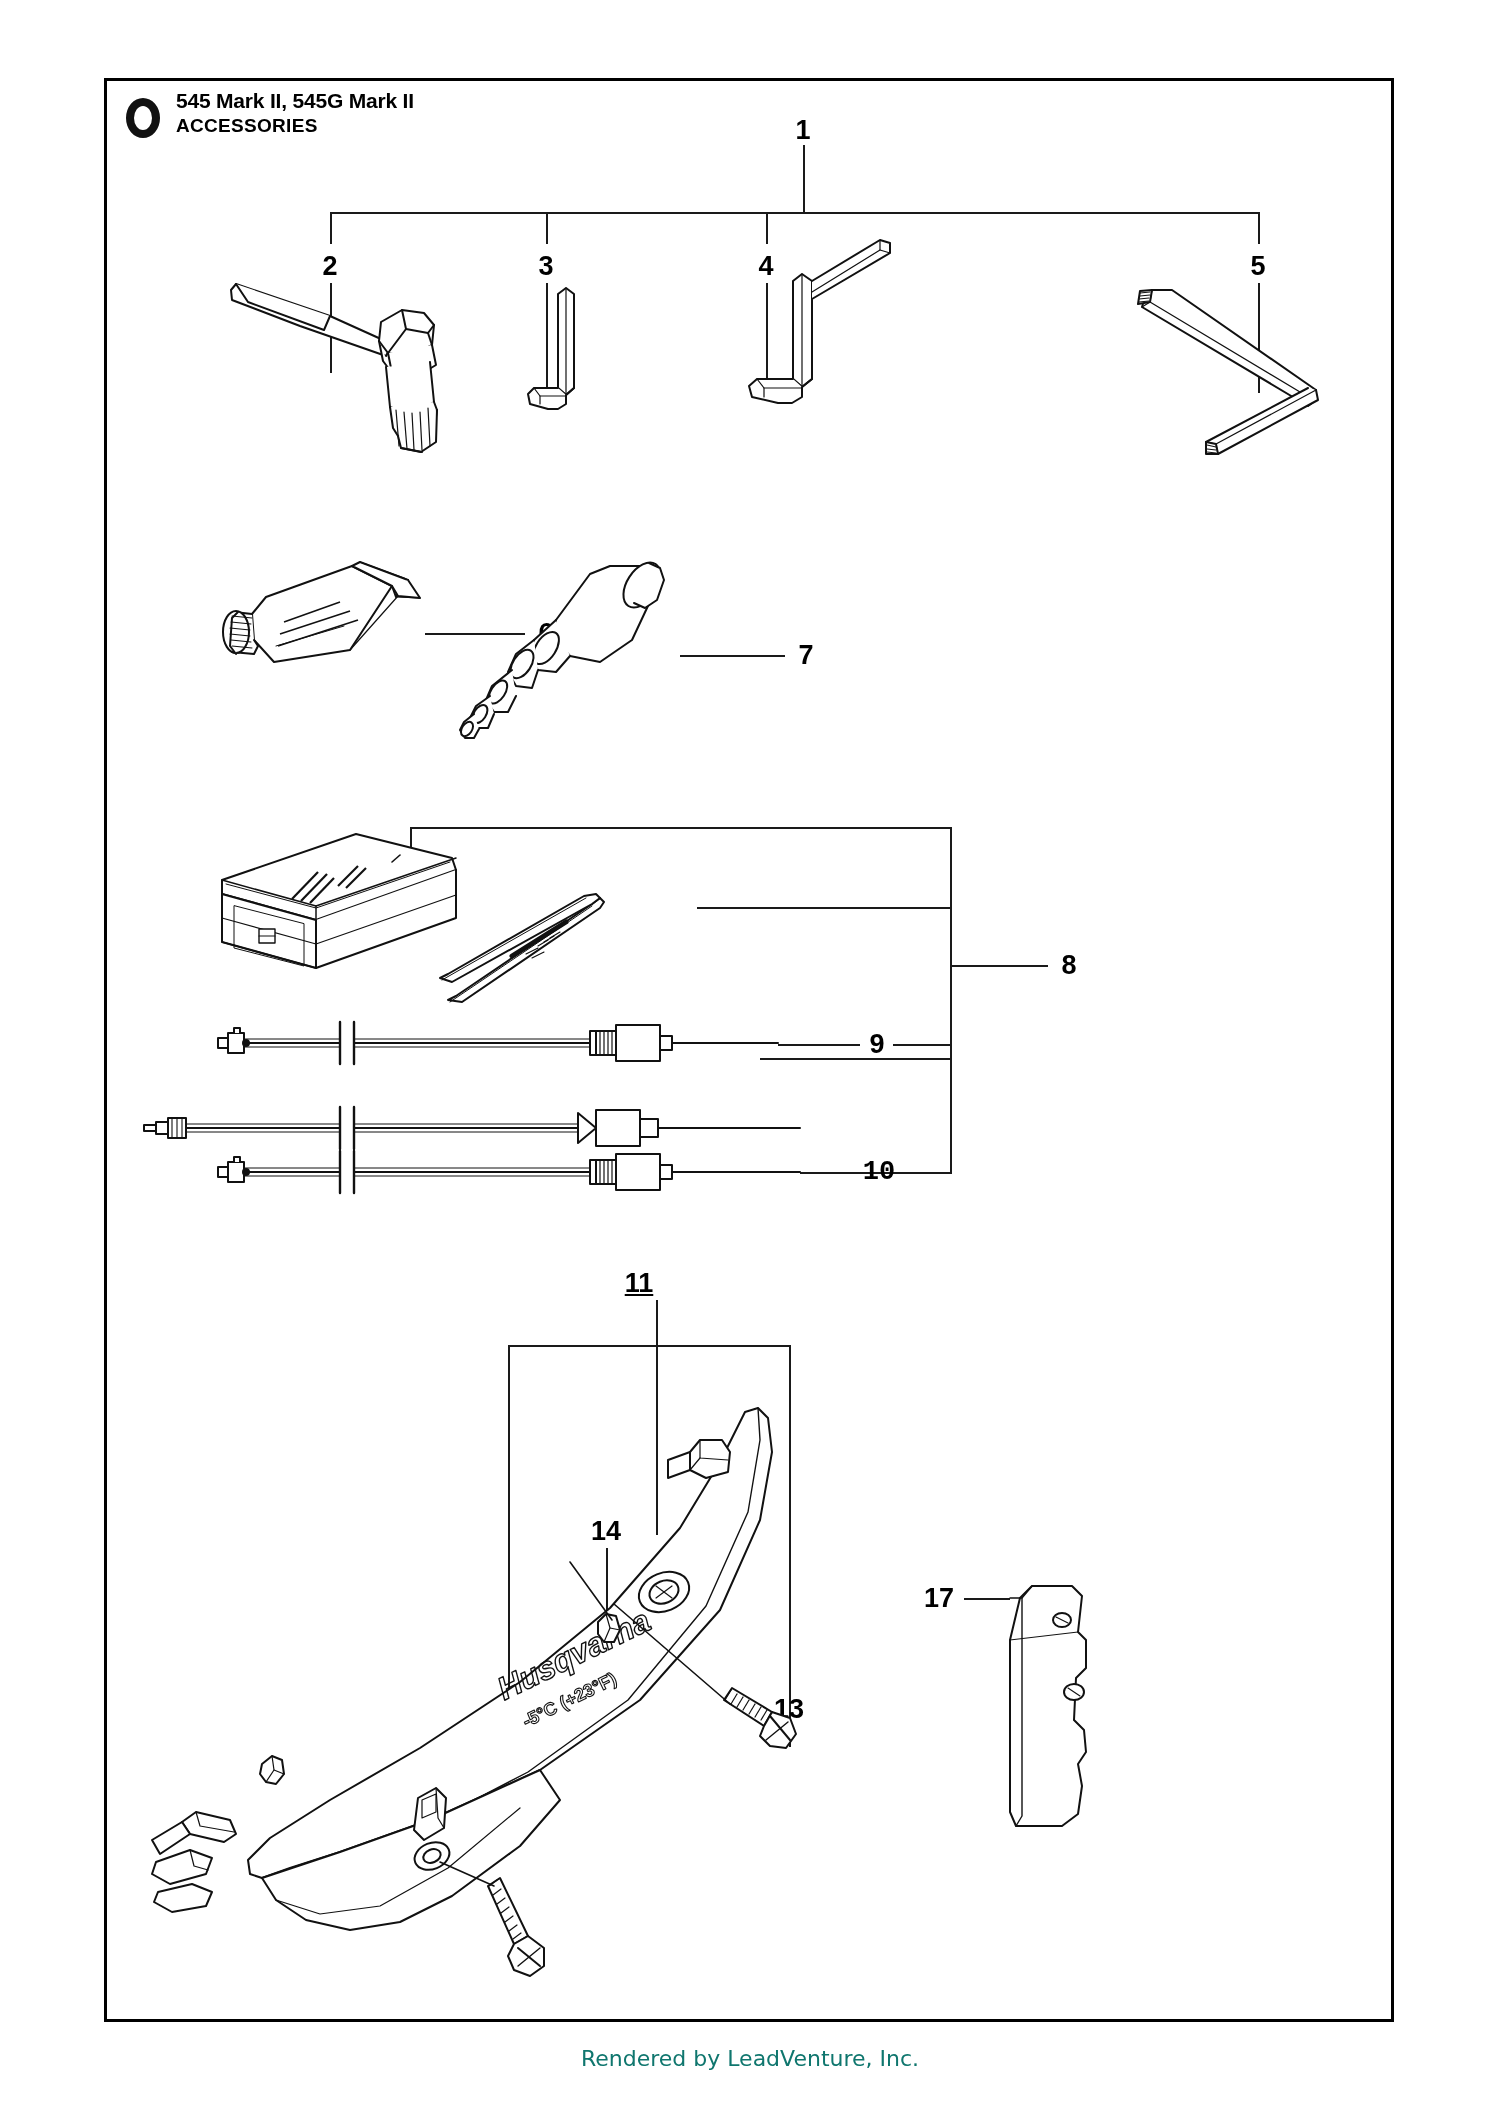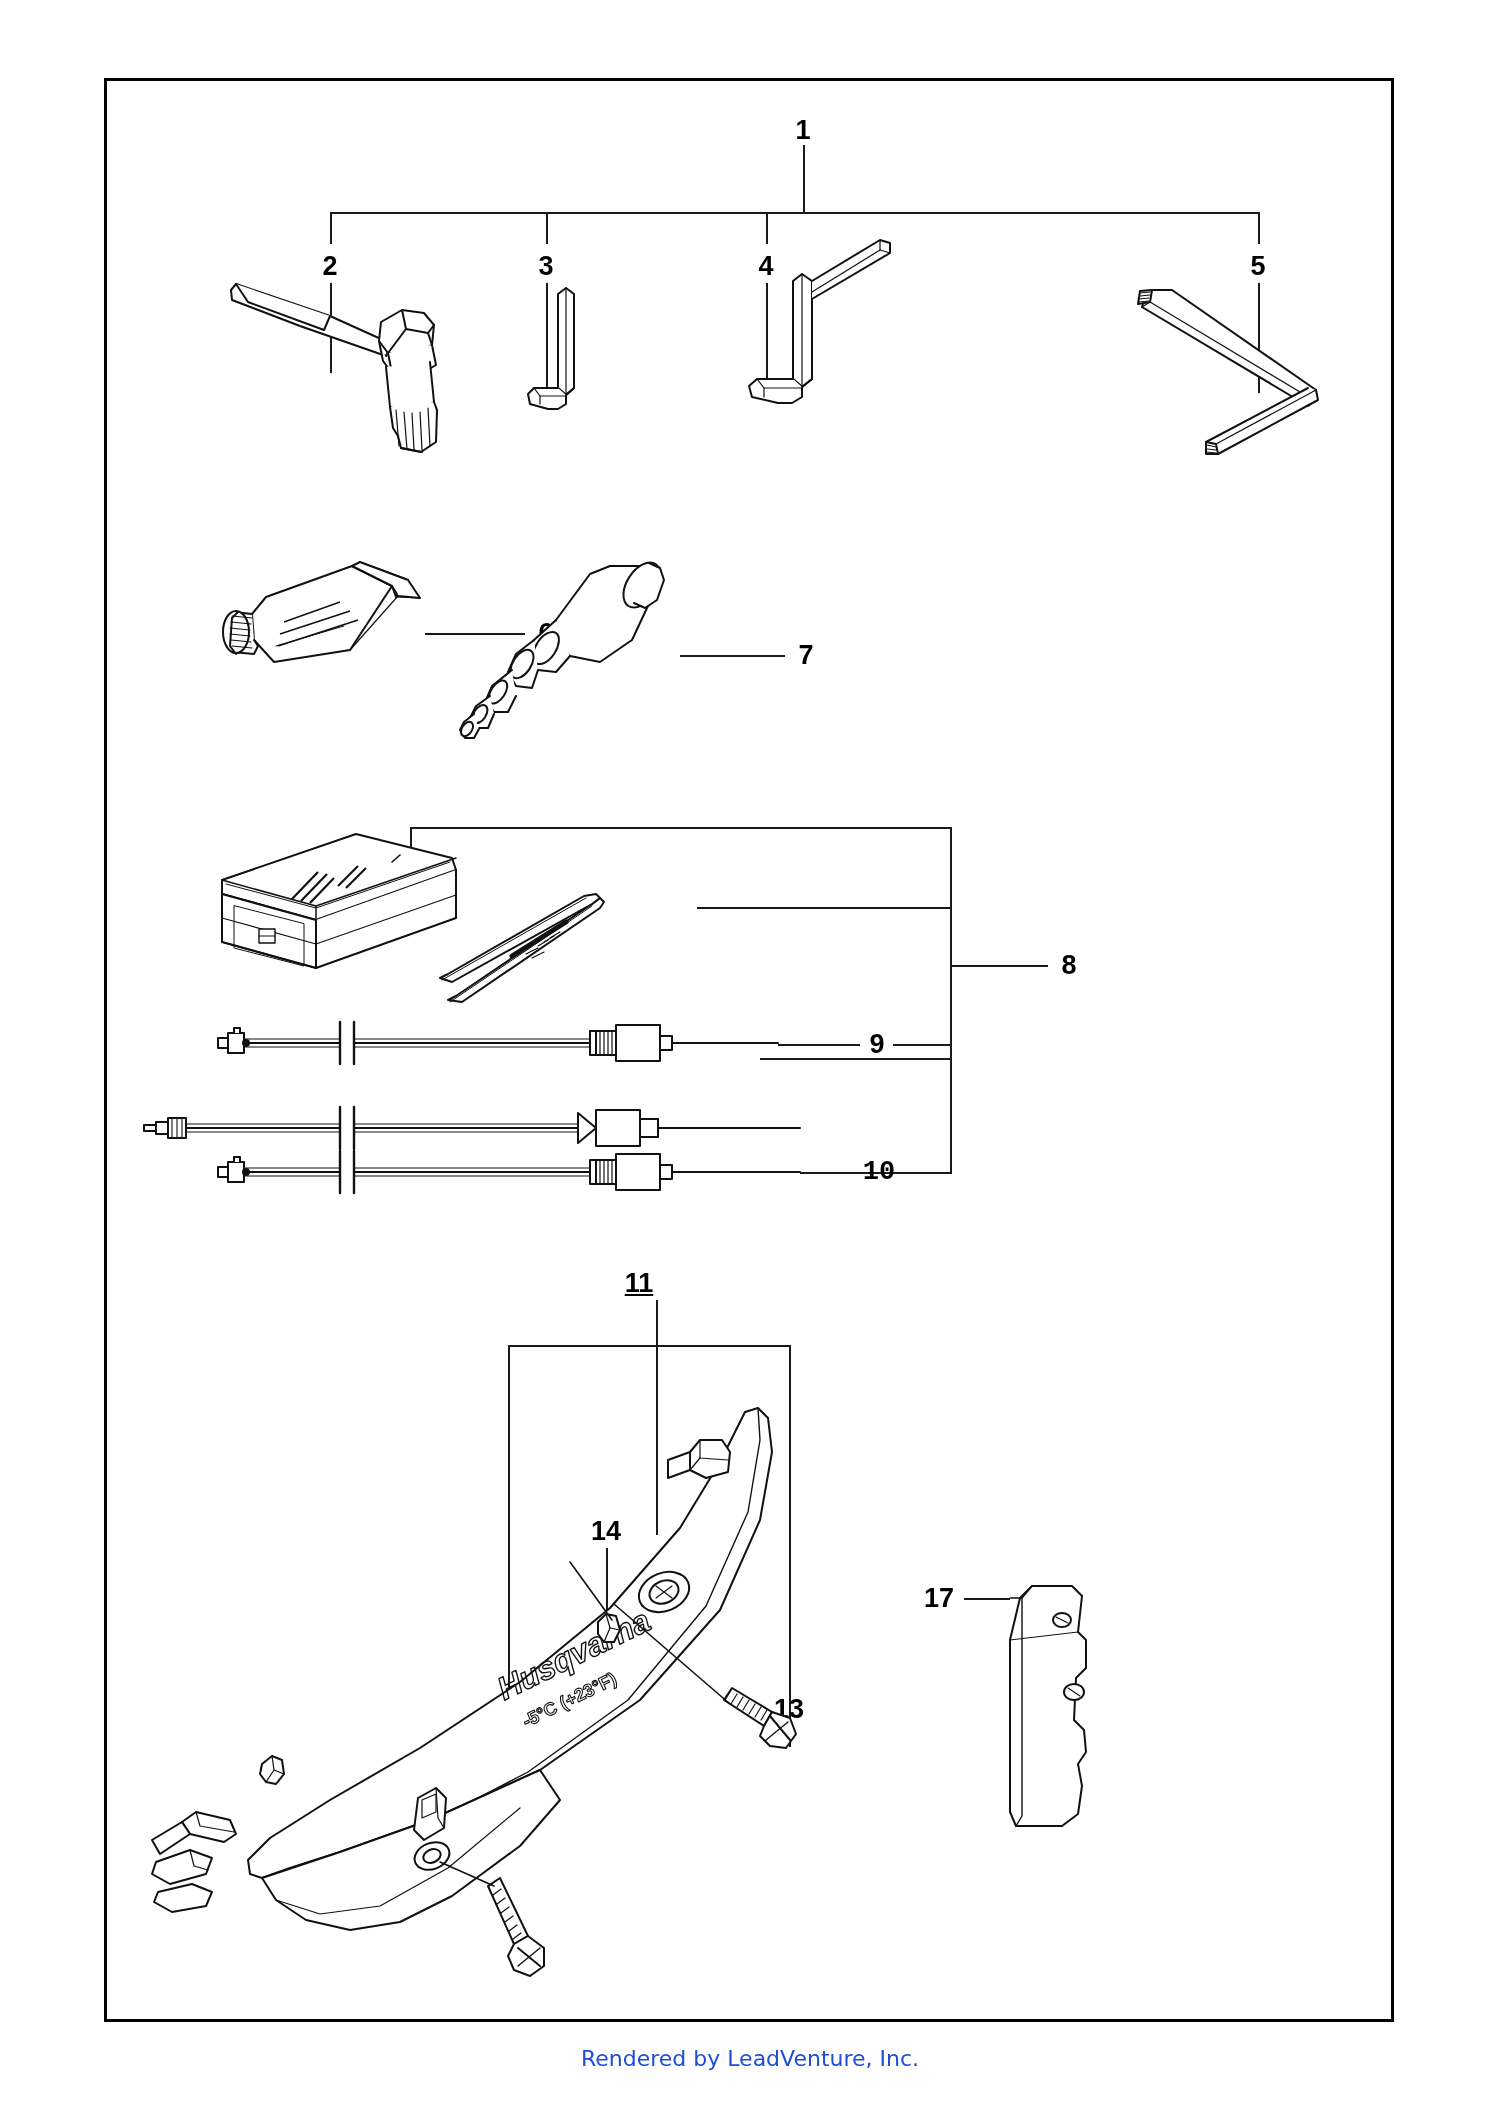--- a/index.html
+++ b/index.html
@@ -43,21 +43,21 @@
     pointer-events:none;user-select:none;
   }
   .wm-word{
     left:370px;top:1095px;font-size:54px;letter-spacing:15px;
   }
   .wm-flame{left:690px;top:885px;width:120px;height:200px;opacity:1;}
 
   
   .footer{
     position:absolute;left:0;top:2046px;width:1500px;text-align:center;
-    font-size:22px;color:#1d4ed8;font-family:"DejaVu Sans", sans-serif;
+    font-size:22px;color:#0f766e;font-family:"DejaVu Sans", sans-serif;
   }
 
   
   .art{position:absolute;left:0;top:0;width:1500px;height:2101px;}
   .art svg{display:block;}
 </style>
 </head>
 <body>
 
 <div class="page">
@@ -68,20 +68,27 @@
                L 50 200 C 48 182 38 172 30 156 C 18 132 20 104 34 86
                C 36 104 44 112 50 116 C 44 90 46 40 60 0 Z" fill="#f2f2f2"></path>
       <path d="M60 60 C 70 84 80 96 76 118 C 73 136 62 142 58 156 C 54 142 44 134 42 118
                C 40 98 52 84 60 60 Z" fill="#ffffff"></path>
     </svg>
   </div>
   <div class="wm wm-word">LEADVENTURE</div>
 
   <div class="frame"></div>
 
+  <div class="hdr">
+    <div class="hdr-logo"></div>
+    <div class="hdr-txt">
+      <div class="hdr-title">545 Mark II, 545G Mark II</div>
+      <div class="hdr-sub">ACCESSORIES</div>
+    </div>
+  </div>
 
   <div class="ln lnv" style="left:803px;top:145px;height:68px;"></div>
   <div class="ln lnh" style="left:330px;top:212px;width:930px;"></div>
   <div class="ln lnv" style="left:330px;top:212px;height:32px;"></div>
   <div class="ln lnv" style="left:546px;top:212px;height:32px;"></div>
   <div class="ln lnv" style="left:766px;top:212px;height:32px;"></div>
   <div class="ln lnv" style="left:1258px;top:212px;height:32px;"></div>
 
   <div class="ln lnv" style="left:330px;top:283px;height:90px;"></div>
   <div class="ln lnv" style="left:546px;top:283px;height:110px;"></div>

